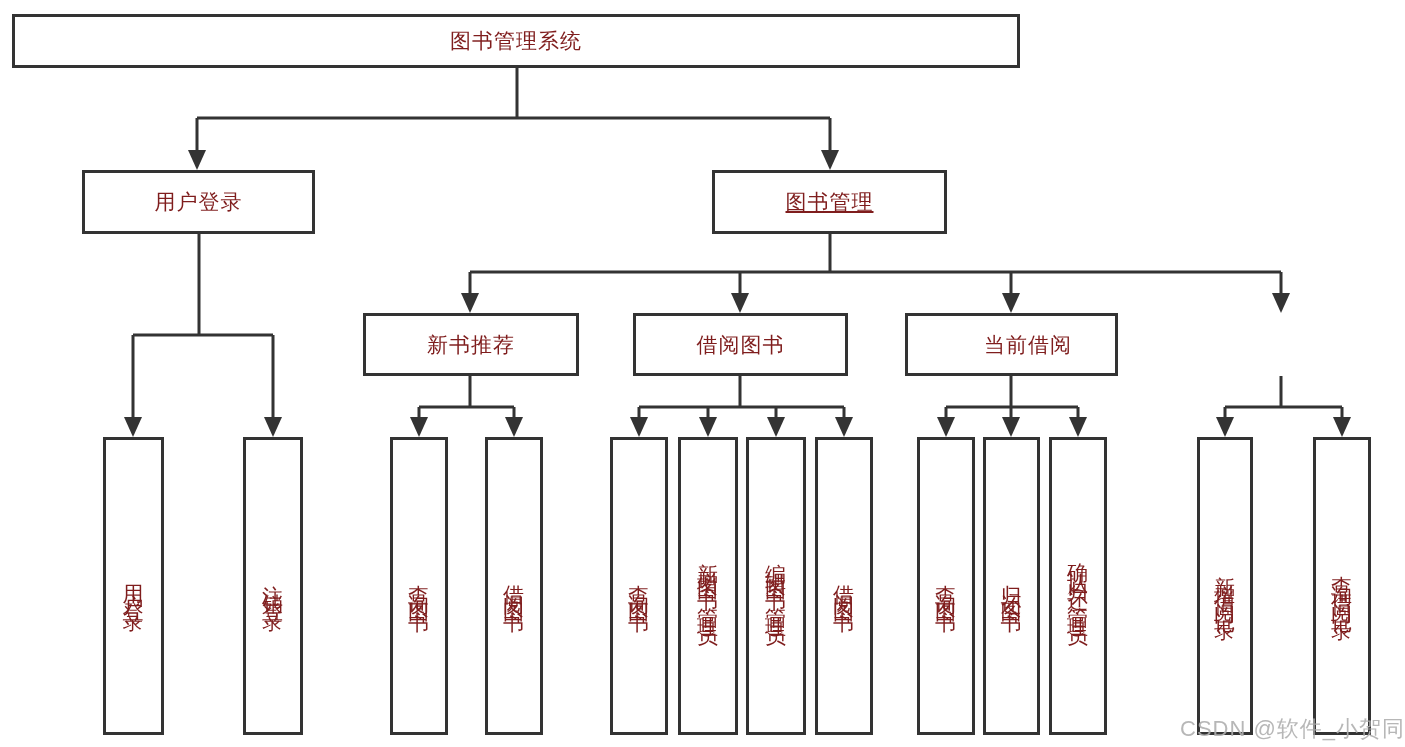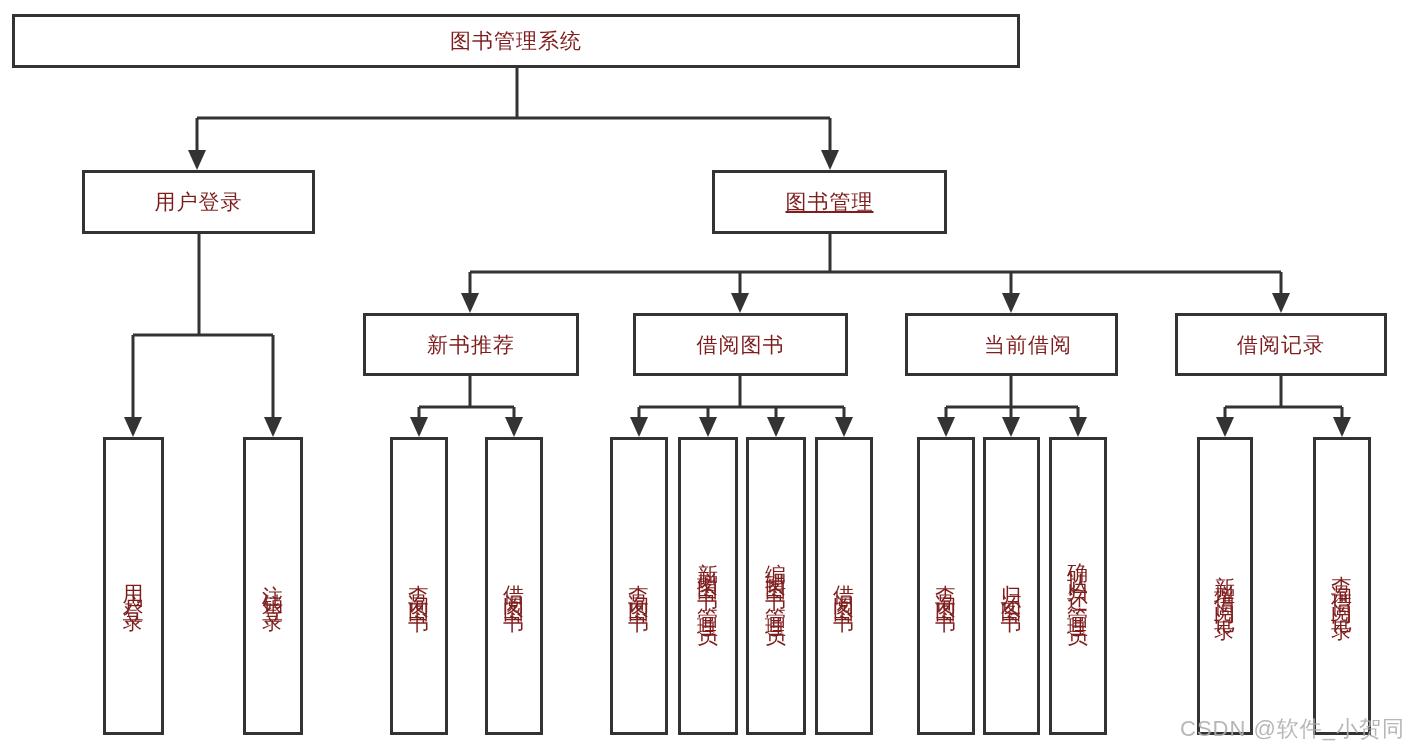--- a/index.html
+++ b/index.html
@@ -131,23 +131,20 @@
 
   <div class="node hbox" style="left:363px; top:313px; width:216px; height:63px;">
     <span>新书推荐</span>
   </div>
   <div class="node hbox" style="left:633px; top:313px; width:215px; height:63px;">
     <span>借阅图书</span>
   </div>
   <div class="node hbox" style="left:905px; top:313px; width:213px; height:63px;padding-left:33px;">
     <span>当前借阅</span>
   </div>
-  <div class="node hbox" style="left:1175px; top:313px; width:212px; height:63px;">
-    <span>借阅记录</span>
-  </div>
 
   <div class="node vbox" style="left:103px; top:437px; width:61px; height:298px;">
     <span class="vtext">用户登录</span>
   </div>
   <div class="node vbox" style="left:243px; top:437px; width:60px; height:298px;">
     <span class="vtext">注销登录</span>
   </div>
 
   <div class="node vbox" style="left:390px; top:437px; width:58px; height:298px;">
     <span class="vtext">查询图书</span>

